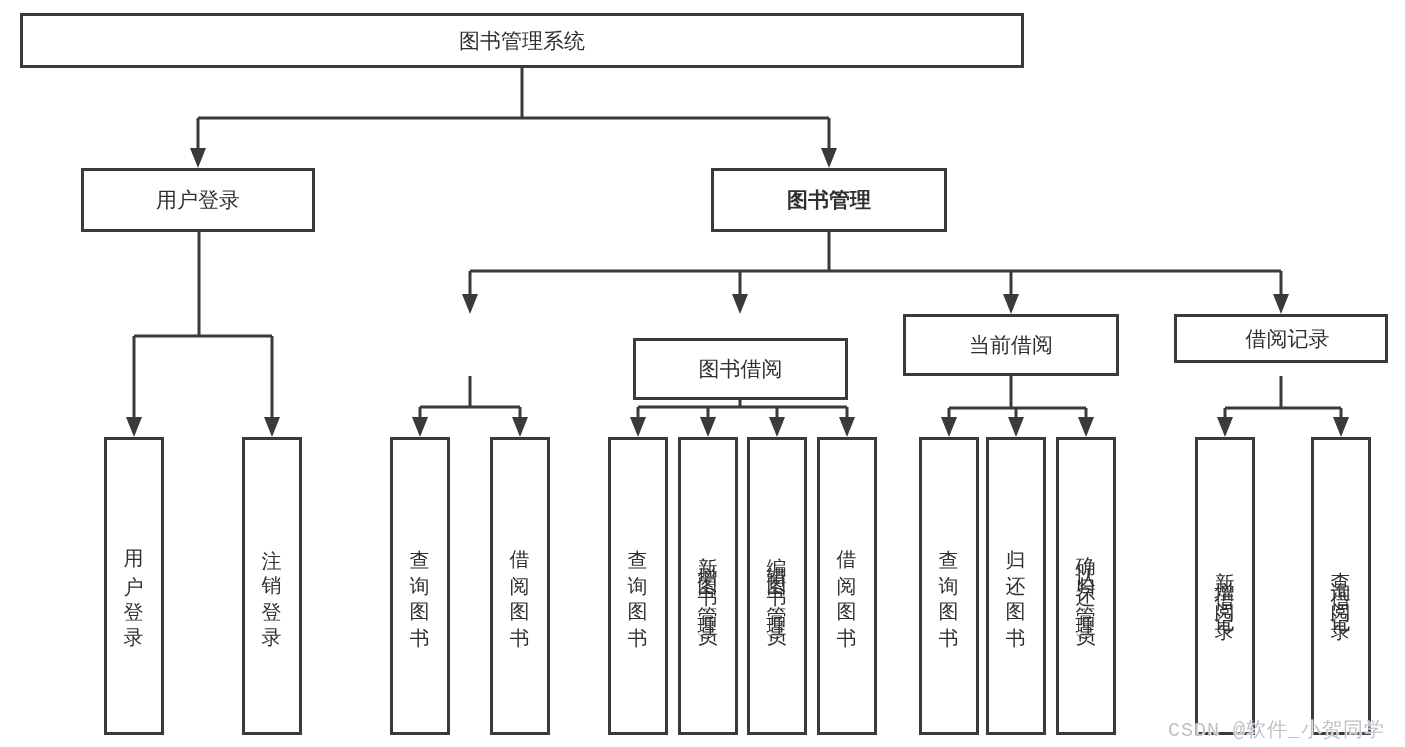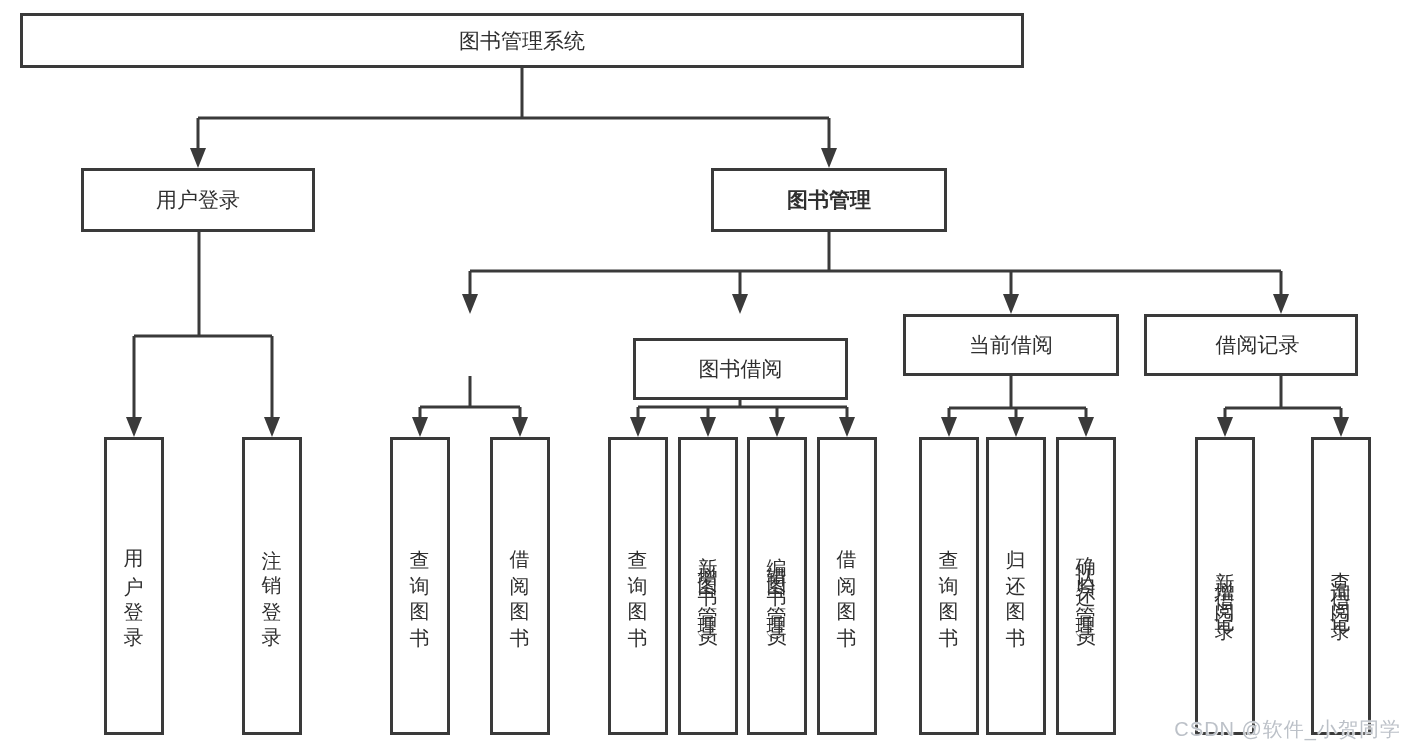--- a/index.html
+++ b/index.html
@@ -24,27 +24,28 @@
   .node.v span{
     writing-mode:vertical-rl;
     text-orientation:mixed;
     font-size:20px;
     letter-spacing:10px;
     line-height:1;
   }
   .node.v.sp4 span{letter-spacing:26px;}
   #watermark{
     position:absolute;
-    right:4px;bottom:4px;
+    right:20px;bottom:4px;
     z-index:3;
     font-size:20px;
     color:#bcc1c8;
     text-shadow:0 1px 1px #ffffff, 1px 0 1px #ffffff;
     letter-spacing:1px;
     white-space:nowrap;
+    font-family:Liberation Mono, monospace;
   }
 </style>
 </head>
 <body>
 
 <div id="stage">
 
   <svg id="wires" width="1405" height="747" viewBox="0 0 1405 747">
     <path fill="none" stroke="#3a3a3a" stroke-width="3" d="M522 68 V118 M198 118 H829 M198 118 V150 M829 118 V150
              M829 232 V271 M470 271 H1281 M470 271 V296 M740 271 V296 M1011 271 V296 M1281 271 V296
@@ -86,21 +87,21 @@
   <div class="node h" style="left:711px;top:168px;width:236px;height:64px;font-weight:bold;">
     <span>图书管理</span>
   </div>
 
   <div class="node h" style="left:633px;top:314px;width:215px;height:62px;margin-top:24px;">
     <span>图书借阅</span>
   </div>
   <div class="node h" style="left:903px;top:314px;width:216px;height:62px;">
     <span>当前借阅</span>
   </div>
-  <div class="node h" style="left:1144px;top:314px;width:214px;height:62px;padding-left:13px;">
+  <div class="node h" style="left:1174px;top:314px;width:214px;height:49px;padding-left:13px;">
     <span>借阅记录</span>
   </div>
 
   <div class="node v sp4" style="left:104px;top:437px;width:60px;height:298px;">
     <span>用户登录</span>
   </div>
   <div class="node v sp4" style="left:242px;top:437px;width:60px;height:298px;">
     <span>注销登录</span>
   </div>
 

